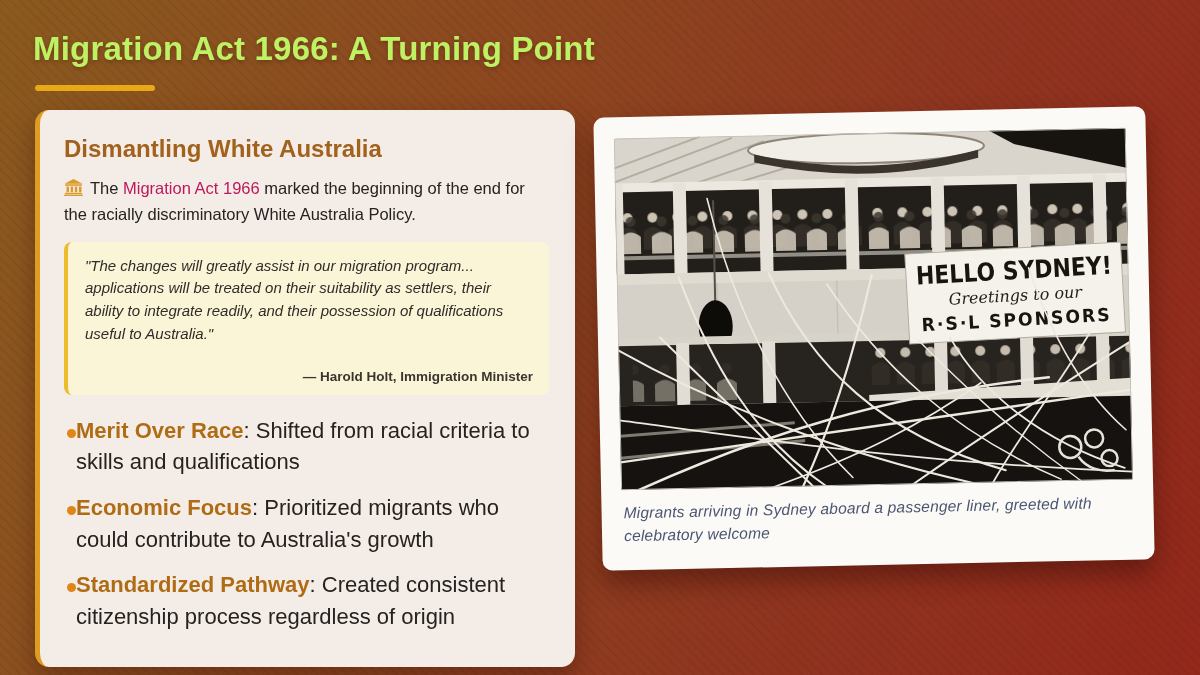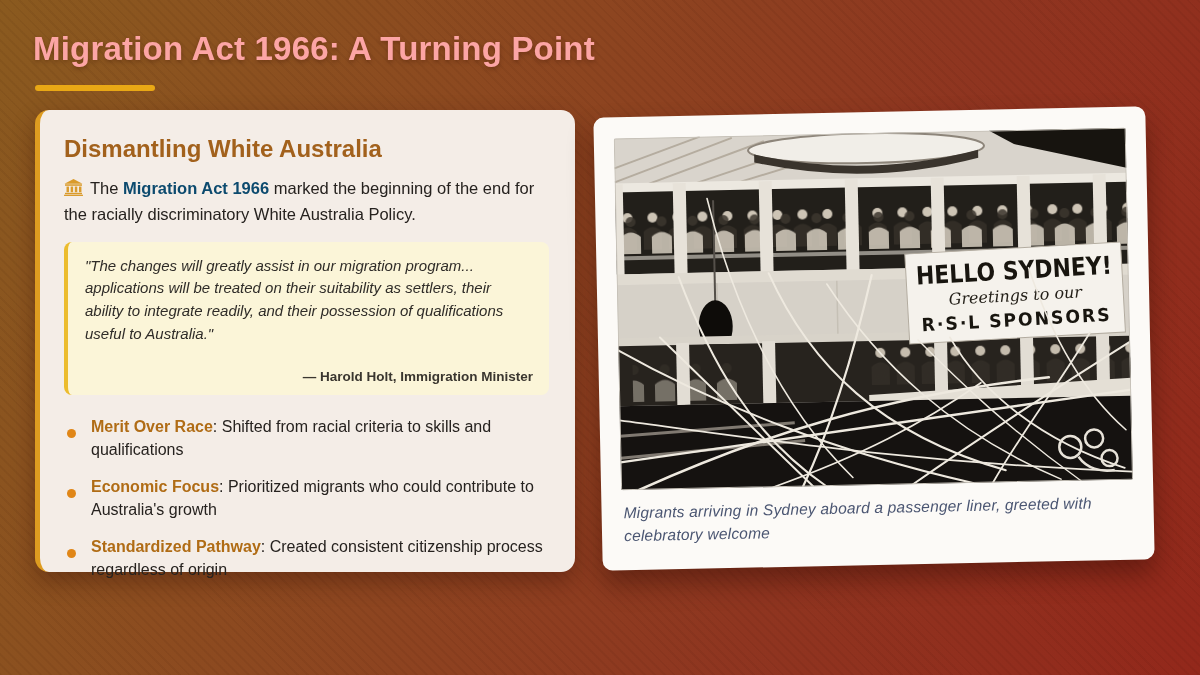--- a/index.html
+++ b/index.html
@@ -8,63 +8,63 @@
     position:relative;
     font-family:"Liberation Sans", sans-serif;
     background-color:#8e3c1e;
     background-image:
       repeating-linear-gradient(45deg, rgba(40,10,0,0.06) 0px, rgba(40,10,0,0.06) 2px, transparent 2px, transparent 7px),
       linear-gradient(112deg, #8a5a1f 0%, #8d4520 42%, #8f3520 68%, #93281b 100%);
   }
   .slide-title {
     position:absolute; left:33px; top:30px;
     font-size:33px; font-weight:800; letter-spacing:0.2px;
-    color:#fca5a5; text-shadow:0 2px 4px rgba(60,20,0,0.35);
+    color:#bef264; text-shadow:0 2px 4px rgba(60,20,0,0.35);
   }
   .title-underline {
     position:absolute; left:35px; top:85px;
     width:120px; height:6px; border-radius:3px;
     background:#e9a815;
   }
   .content-card {
     position:absolute; left:35px; top:110px;
-    width:540px; height:462px;
+    width:540px; height:557px;
     background:#f4ede7;
     border-left:5px solid #de9c20;
     border-radius:14px;
     box-shadow:0 10px 22px rgba(55,15,5,0.38);
     padding:25px 26px 0 24px;
   }
   .card-heading {
     font-size:24px; font-weight:700; color:#a2611c;
     margin-bottom:13px;
   }
   .intro {
     font-size:16.5px; line-height:1.47; color:#26221f;
   }
   .intro .bank-icon { display:inline-block; vertical-align:-2px; margin-right:7px; }
-  .intro strong { font-weight:700; color:#0c4a6e; }
+  .intro strong { font-weight:400; color:#be185d; }
   .quote-block {
     margin-top:15px;
     background:#fbf5d8;
     border-left:4px solid #ecbc2d;
     border-radius:8px;
     padding:13px 16px 11px 17px;
   }
   .quote-text {
     font-style:italic; font-size:15px; line-height:1.52; color:#2f2c28;
   }
   .quote-attribution {
     margin-top:23px; text-align:right;
     font-size:13.5px; font-weight:700; color:#3a362f;
   }
   .bullet-list { list-style:none; margin-top:20px; padding-left:3px; }
   .bullet-item {
-    display:flex; gap:15px; margin-bottom:14px;
-    font-size:16px; line-height:1.44; color:#26221f;
+    display:flex; margin-bottom:14px;
+    font-size:22px; line-height:1.44; color:#26221f;
   }
   .bullet-dot {
     flex:none; width:9px; height:9px; border-radius:50%;
     background:#e08617; margin-top:14px;
   }
   .bullet-term { font-weight:700; color:#b06c15; }
   .photo-card {
     position:absolute; left:598px; top:112px;
     width:552px; height:453px;
     background:#fcfaf7;

